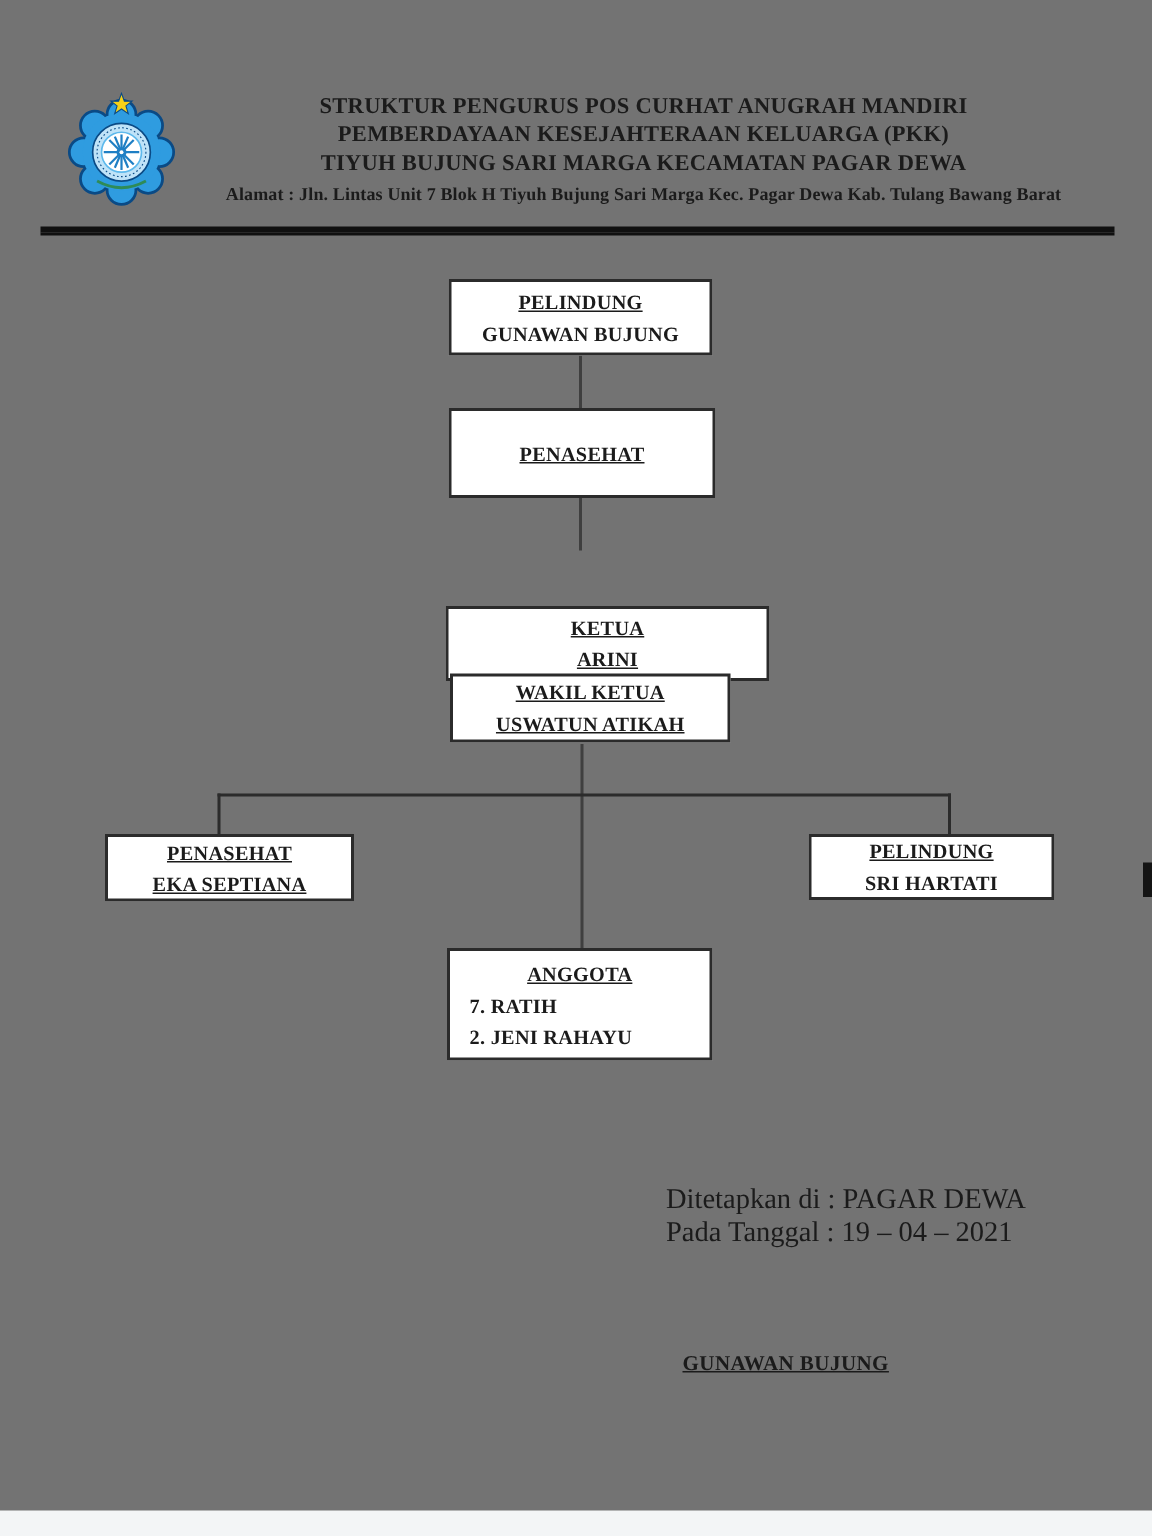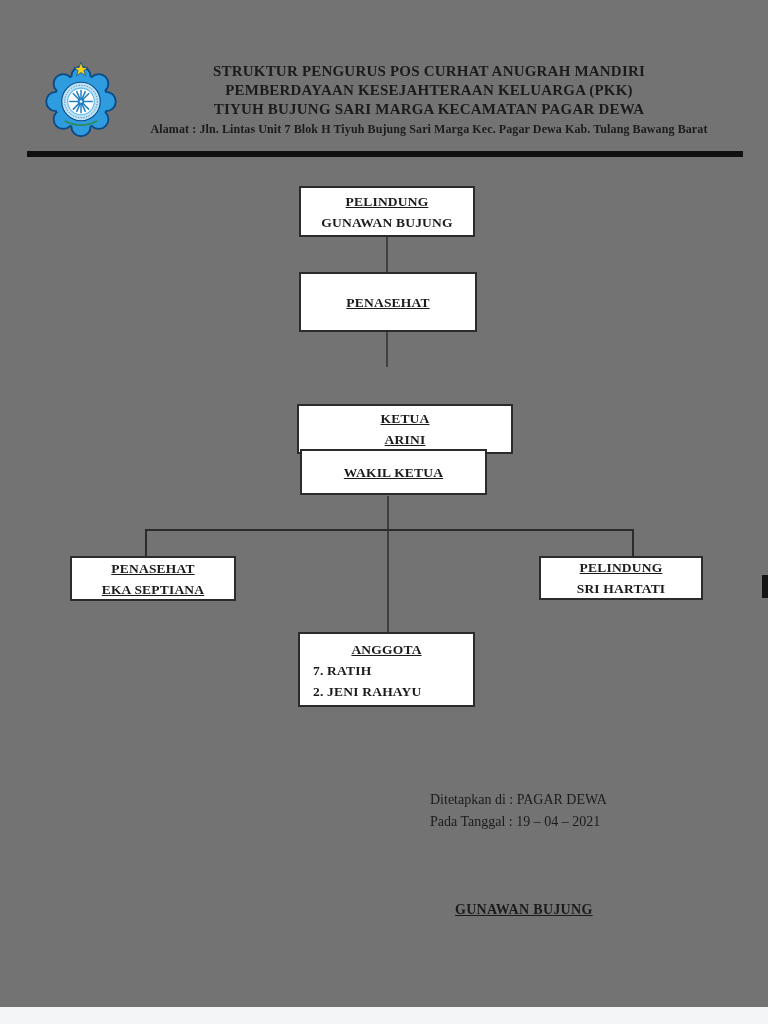--- a/index.html
+++ b/index.html
@@ -82,22 +82,22 @@
   .l-v2 { left: 386px; top: 331px; width: 2px; height: 36px; }
   .l-v3 { left: 386px; top: 415px; width: 2px; height: 35px; }
   .l-v4 { left: 387px; top: 496px; width: 2px; height: 137px; }
   .l-h1 { left: 145px; top: 529px; width: 489px; height: 2px; background: #2b2b2b; }
   .l-vL { left: 145px; top: 529px; width: 2px; height: 28px; background: #2b2b2b; }
   .l-vR { left: 632px; top: 529px; width: 2px; height: 28px; background: #2b2b2b; }
 
   
   .footer-block {
     position: absolute;
-    left: 430px; top: 789px;
-    font-size: 14px;
+    left: 444px; top: 789px;
+    font-size: 19px;
     line-height: 22px;
   }
   .signature-name {
     position: absolute;
     left: 455px; top: 902px;
     font-size: 14px;
     font-weight: bold;
     text-decoration: underline;
     letter-spacing: 0.3px;
   }
@@ -183,20 +183,21 @@
     <div class="n-title">PENASEHAT</div>
   </div>
 
   <div class="node node-ketua">
     <div class="n-title">KETUA</div>
     <div class="u">ARINI</div>
   </div>
 
   <div class="node node-wakil">
     <div class="n-title">WAKIL KETUA</div>
+    <div class="u">USWATUN ATIKAH</div>
   </div>
 
   <div class="node node-bendahara">
     <div class="n-title">PENASEHAT</div>
     <div class="u">EKA SEPTIANA</div>
   </div>
 
   <div class="node node-sekretaris">
     <div class="n-title">PELINDUNG</div>
     <div>SRI HARTATI</div>

